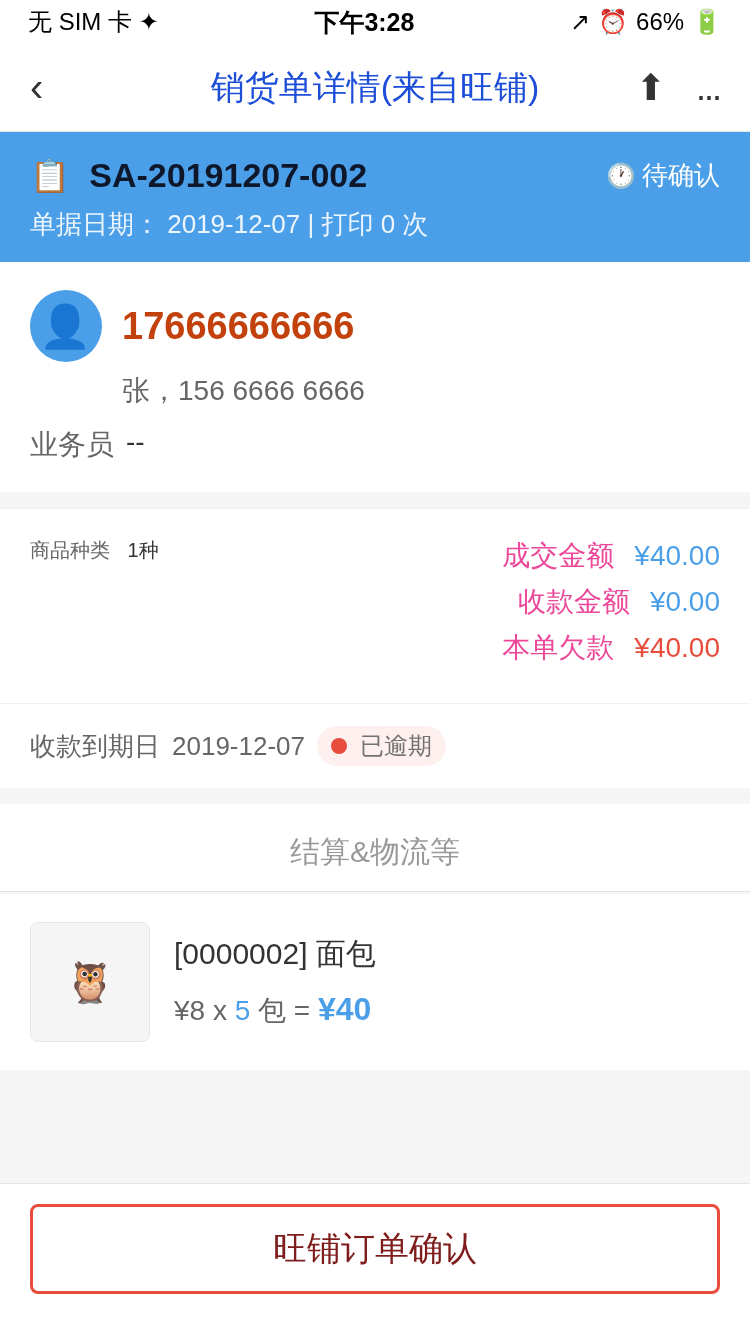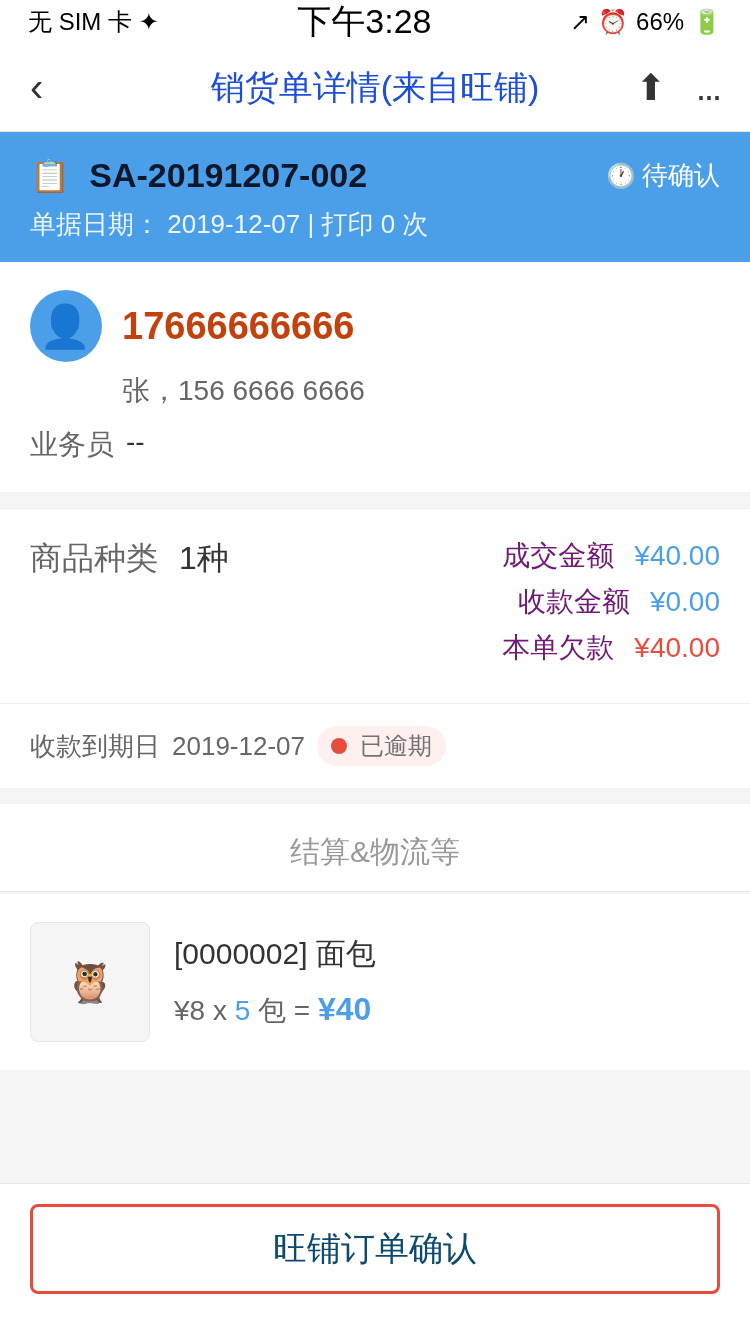--- a/index.html
+++ b/index.html
@@ -18,21 +18,21 @@
       background: #fff;
       height: 44px;
       display: flex;
       align-items: center;
       justify-content: space-between;
       padding: 0 28px;
       font-size: 24px;
       font-weight: 500;
     }
     .status-left { display: flex; align-items: center; gap: 10px; }
-    .status-center { font-size: 34px; font-weight: 400; }
+    .status-center { font-size: 25px; font-weight: 700; }
     .status-right { display: flex; align-items: center; gap: 8px; font-size: 24px; }
 
     
     .nav-bar {
       background: #fff;
       height: 88px;
       display: flex;
       align-items: center;
       padding: 0 30px;
       border-bottom: 1px solid #e5e5e5;
@@ -163,36 +163,36 @@
     .summary-section {
       background: #fff;
       padding: 28px 30px;
       margin-bottom: 0;
       display: flex;
       justify-content: space-between;
       align-items: flex-start;
     }
     .summary-left {}
     .summary-row {
-      font-size: 32px;
+      font-size: 20px;
       color: #666;
       margin-bottom: 4px;
     }
     .summary-right {
       text-align: right;
     }
     .summary-amount-row {
       display: flex;
       justify-content: flex-end;
       align-items: center;
       gap: 20px;
       margin-bottom: 8px;
       font-size: 28px;
     }
-    .amount-label { color: #701a75; }
+    .amount-label { color: #ec4899; }
     .amount-value { color: #4a9fe8; font-weight: 500; }
     .amount-value-red { color: #e74c3c; font-weight: 500; }
 
     
     .due-section {
       background: #fff;
       padding: 22px 30px;
       margin-bottom: 16px;
       display: flex;
       align-items: center;
@@ -307,21 +307,21 @@
       background: #fff;
       padding: 20px 30px 40px;
       border-top: 1px solid #e5e5e5;
     }
     .confirm-btn {
       width: 100%;
       height: 90px;
       border: 3px solid #e74c3c;
       border-radius: 8px;
       background: #fff;
-      color: #0c4a6e;
+      color: #7f1d1d;
       font-size: 34px;
       font-weight: 500;
       cursor: pointer;
       display: flex;
       align-items: center;
       justify-content: center;
     }
   </style>
 </head>
 <body>

